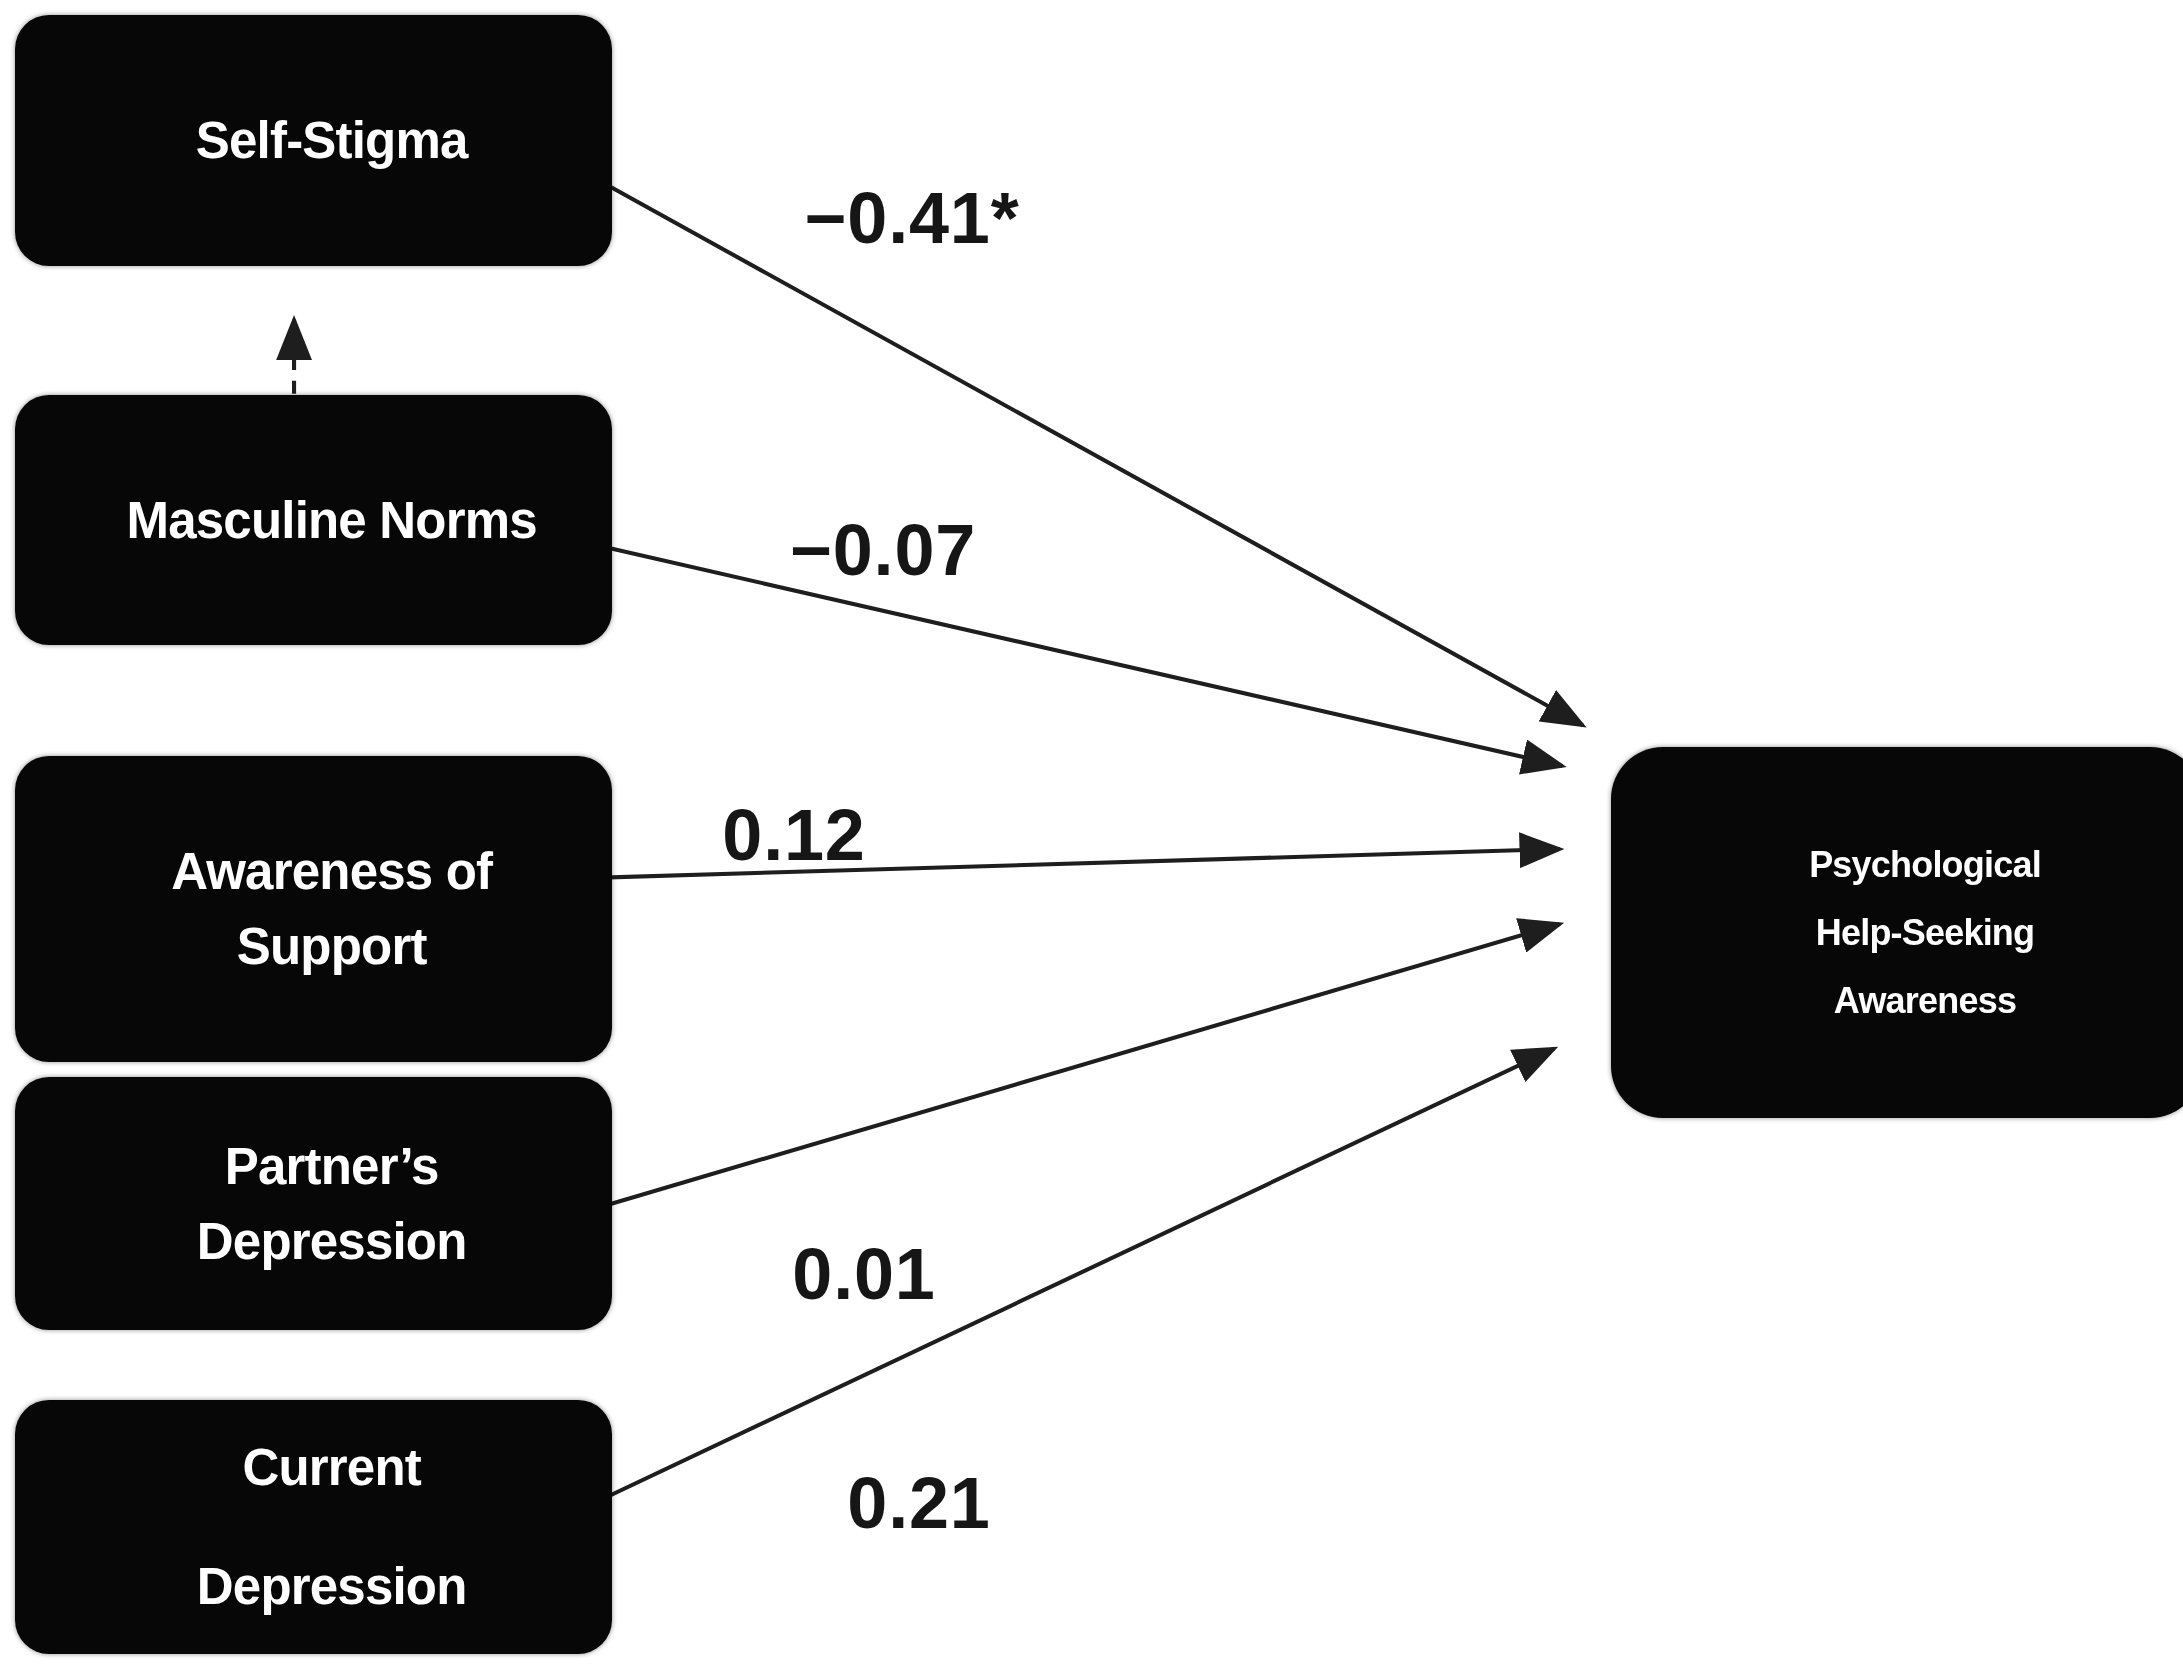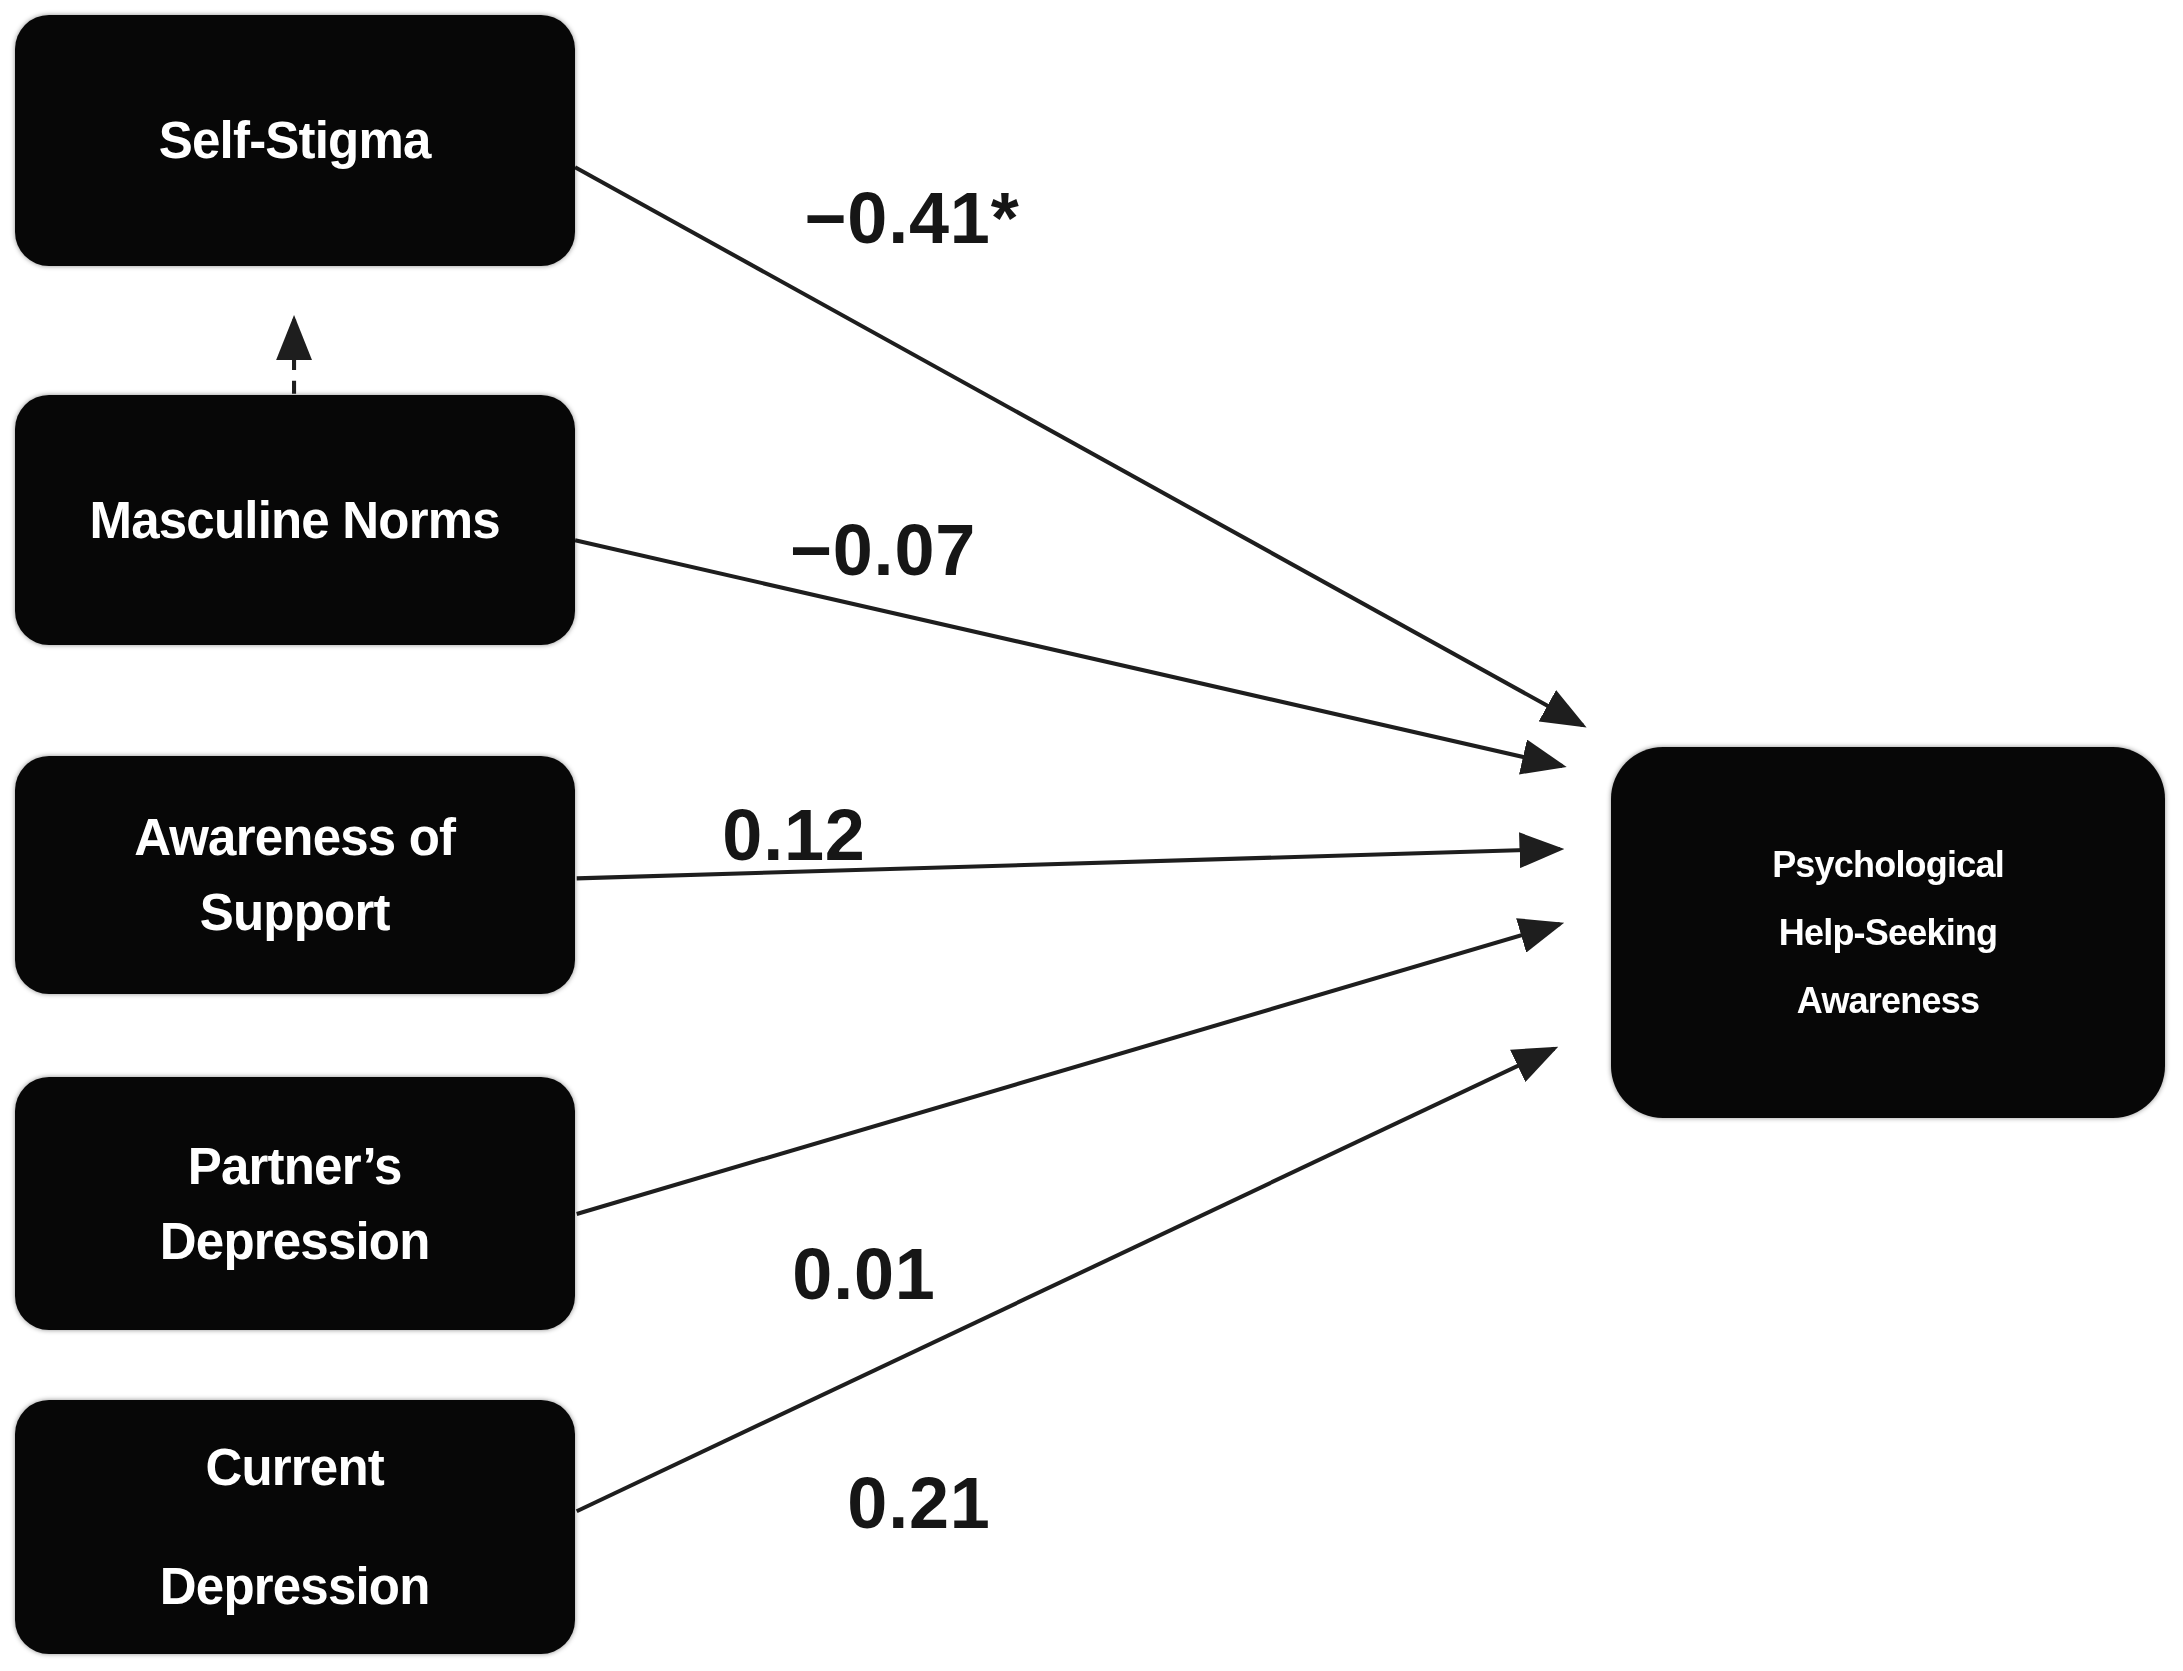--- a/index.html
+++ b/index.html
@@ -27,20 +27,21 @@
     position: absolute;
     background: #070707;
     color: #ffffff;
     border-radius: 34px;
     display: flex;
     flex-direction: column;
     align-items: center;
     justify-content: center;
     text-align: center;
     box-shadow: 0 0 4.9px rgba(0,0,0,0.45);
+    padding-left: 37px;
   }
   .node .line {
     display: block;
     white-space: nowrap;
     font-weight: bold;
     letter-spacing: -0.8px;
   }
   .node.predictor {
     left: 14.7px;
     width: 560px;
@@ -51,21 +52,21 @@
     left: 1611px;
     top: 747px;
     width: 554px;
     height: 371px;
     border-radius: 52px;
     font-size: 36px;
     line-height: 68px;
   }
   .node.self-stigma      { top: 14.7px;   height: 251px; }
   .node.masculine-norms  { top: 395px;  height: 250px; }
-  .node.awareness        { top: 756px;  height: 238px; }
+  .node.awareness        { top: 756px;  height: 306px; }
   .node.partners-dep     { top: 1077px; height: 253px; }
   .node.current-dep      { top: 1400px; height: 254px; gap: 44px; }
   .coef {
     position: absolute;
     transform: translate(-50%, -50%);
     color: #161616;
     font-size: 72px;
     font-weight: 600;
     letter-spacing: 0.8px;
     white-space: nowrap;

